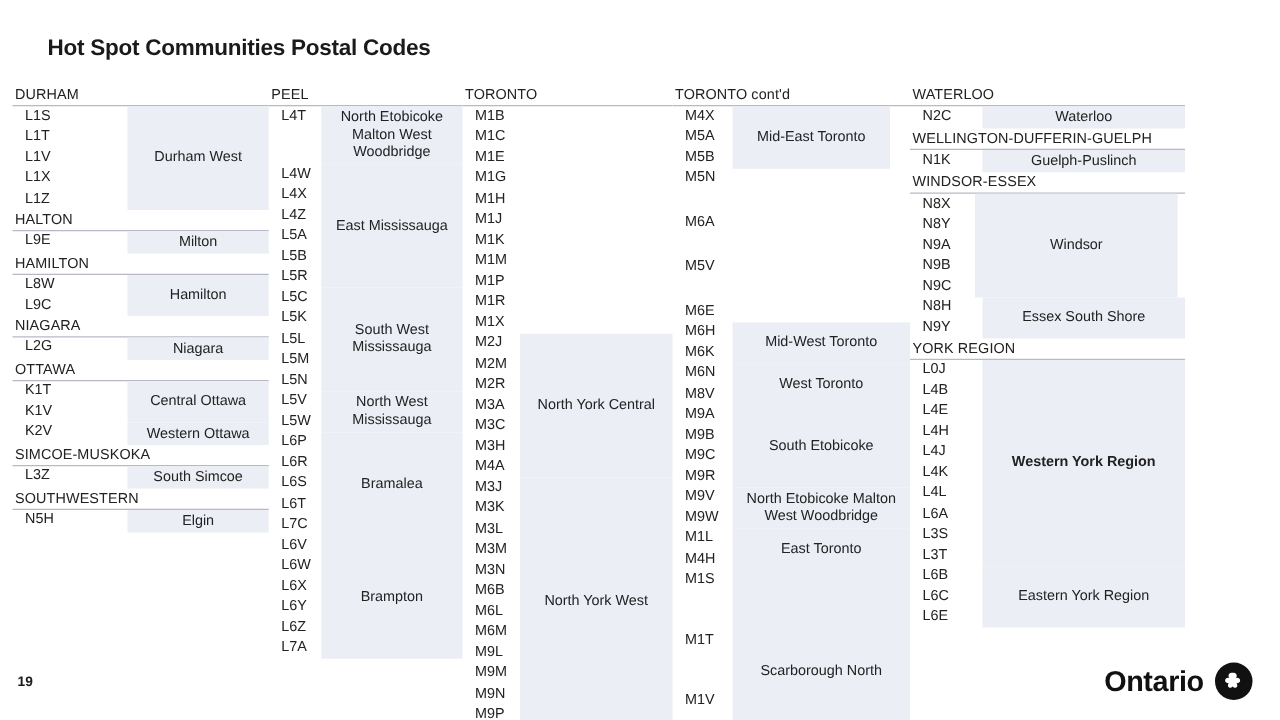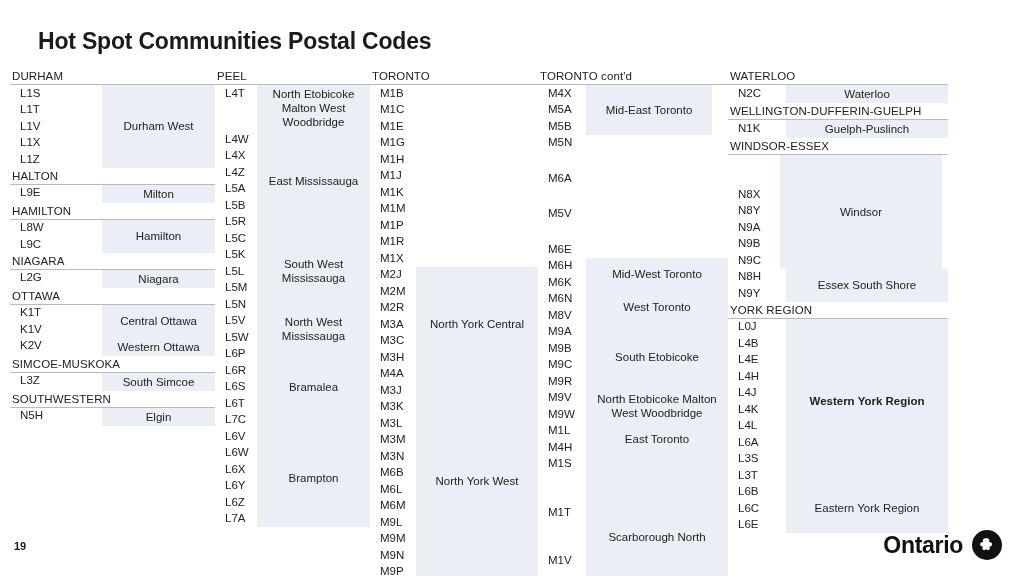--- a/index.html
+++ b/index.html
@@ -16,21 +16,21 @@
   }
   .slide {
     position: relative;
     width: 1024px;
     height: 576px;
   }
   .slide-title {
     position: absolute;
     left: 38px;
     top: 28px;
-    font-size: 23px;
+    font-size: 18px;
     font-weight: bold;
     color: #1a1a1a;
     letter-spacing: -0.2px;
   }
   .columns {
     position: absolute;
     left: 10px;
     top: 68px;
     width: 1005px;
     display: flex;
@@ -386,21 +386,21 @@
           <div class="rows">
             <div class="codes" style="width: 58px;">
               <div class="code">N1K</div>
             </div>
             <div class="label" style="width: 162px; min-height: 16.5px;">Guelph-Puslinch</div>
           </div>
         </div>
         <div class="group">
           <div class="section-head">WINDSOR-ESSEX</div>
           <div class="rows">
-            <div class="codes" style="width: 52px; margin-top: 31px;">
+            <div class="codes" style="width: 52px;">
               <div class="code">N8X</div>
               <div class="code">N8Y</div>
               <div class="code">N9A</div>
               <div class="code">N9B</div>
               <div class="code">N9C</div>
             </div>
             <div class="label" style="width: 162px; min-height: 82.5px;">Windsor</div>
           </div>
           <div class="rows">
             <div class="codes" style="width: 58px;">

